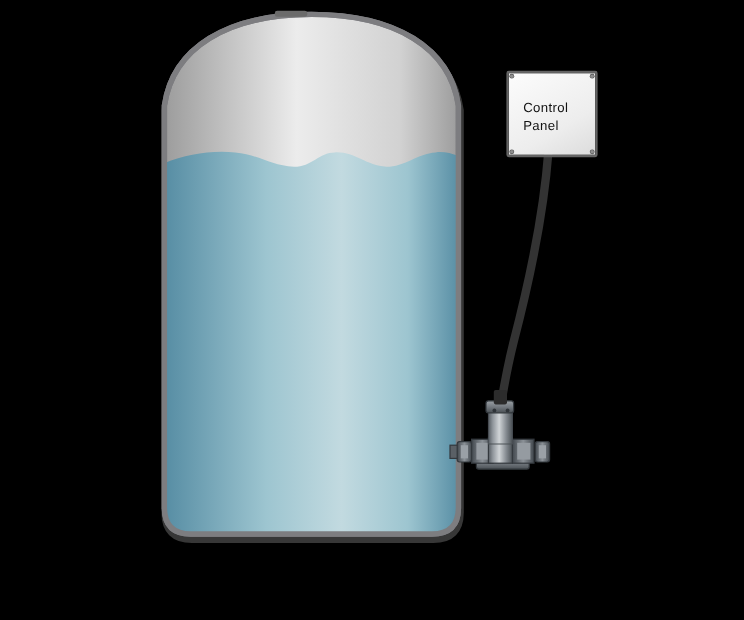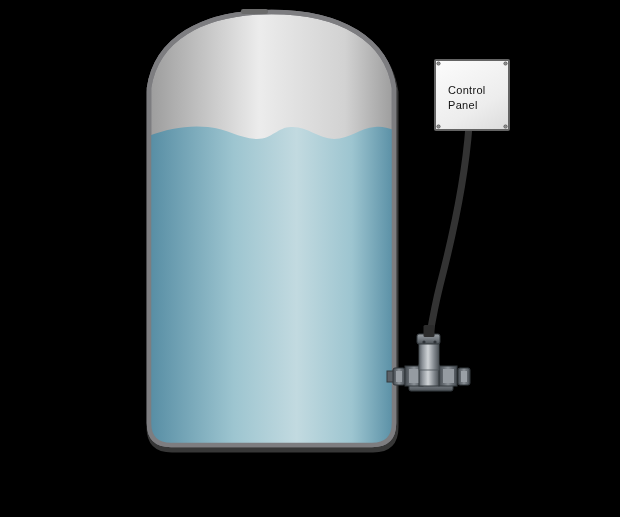--- a/index.html
+++ b/index.html
@@ -1,21 +1,21 @@
 <!DOCTYPE html>
 <html style="--background: #000000; --tank_border: #7d7d80; --tank_gray_edge: #9c9c9c; --tank_gray_mid: #d2d2d2; --tank_gray_light: #ececec; --water_edge: #548ba2; --water_mid: #9dc5d0; --water_light: #c2dae0; --cable: #333333; --sensor_metal_dark: #4a5055; --sensor_metal_light: #d0d4d7; --panel_fill: #fcfcfc; --panel_border: #646464; --panel_text: #121212;"><head>
 <meta charset="utf-8">
 <style>
   html,body{margin:0;padding:0;}
   body{
     width:620px;height:517px;overflow:hidden;position:relative;
     background:var(--background,#000);
     font-family:"Liberation Sans",sans-serif;
   }
-  #stage{position:absolute;left:16px;top:0;width:495px;height:517px;text-decoration:underline;}
+  #stage{position:absolute;left:4px;top:0;width:495px;height:517px;text-decoration:underline;}
   svg{position:absolute;left:0;top:0;}
 
   
   .stop-gray-edge{stop-color:var(--tank_gray_edge,#9c9c9c);}
   .stop-gray-mid{stop-color:var(--tank_gray_mid,#d2d2d2);}
   .stop-gray-light{stop-color:var(--tank_gray_light,#ececec);}
   .stop-water-edge{stop-color:var(--water_edge,#548ba2);}
   .stop-water-mid{stop-color:var(--water_mid,#9dc5d0);}
   .stop-water-light{stop-color:var(--water_light,#c2dae0);}
 

